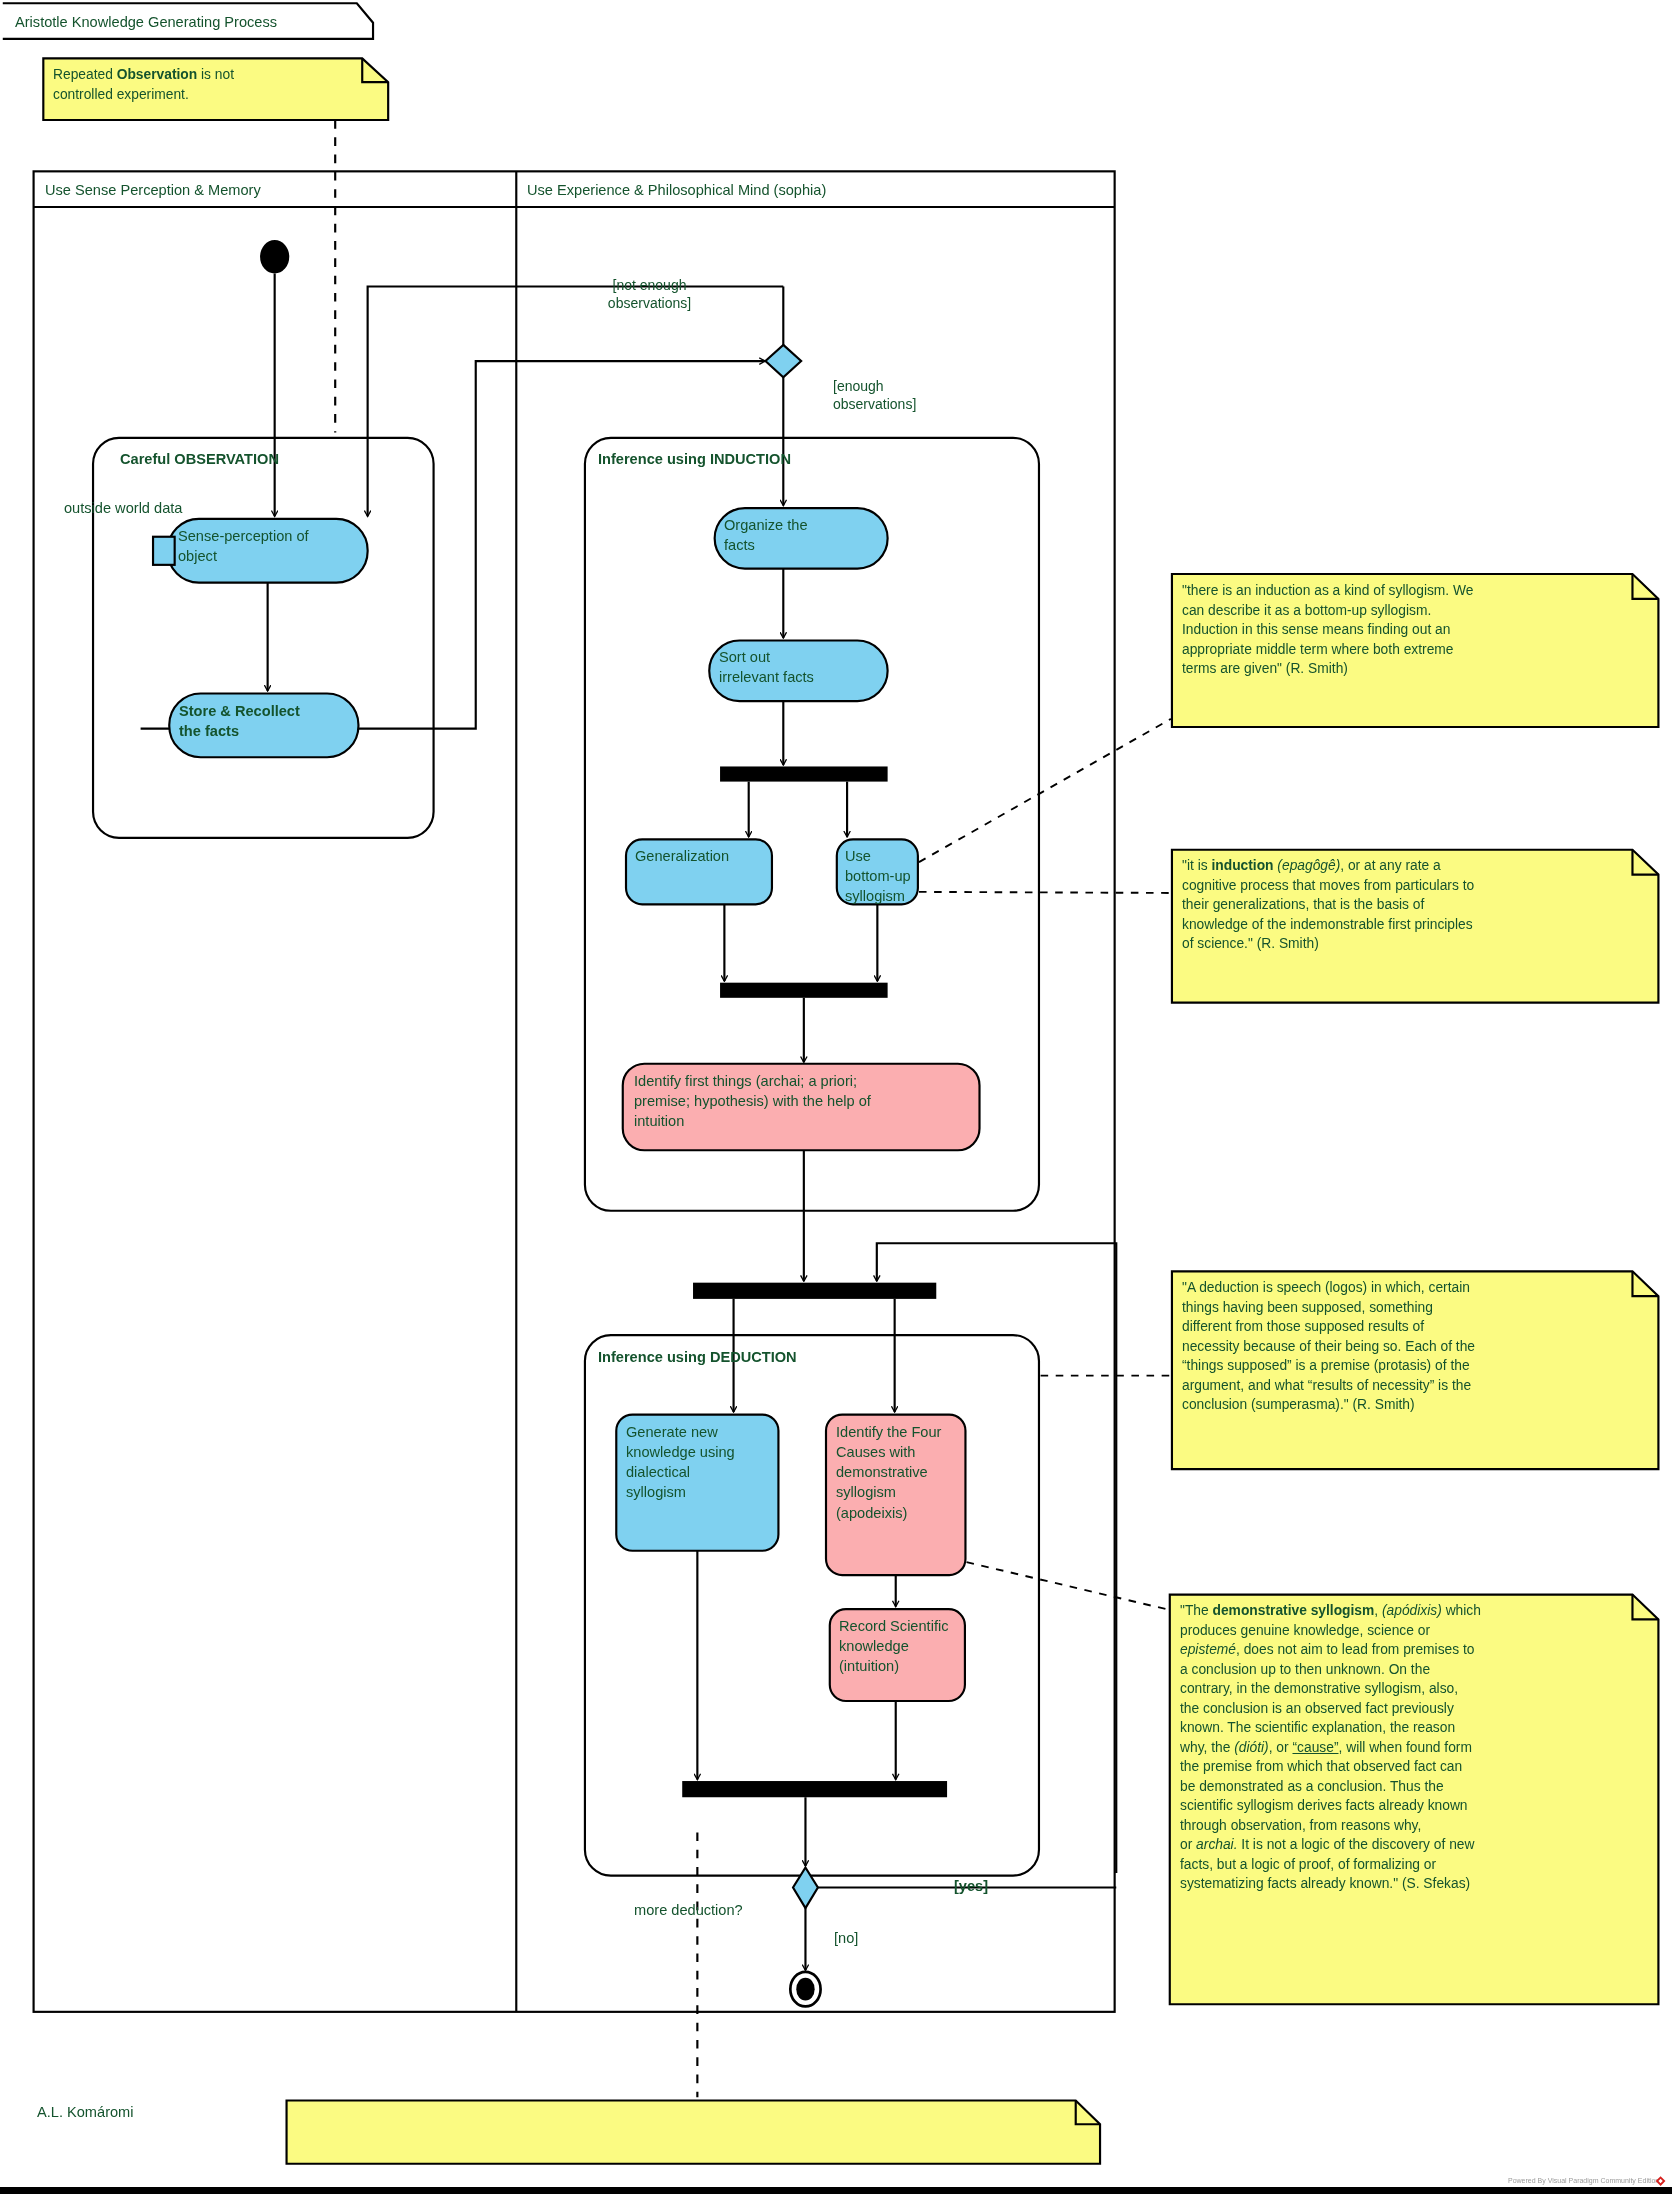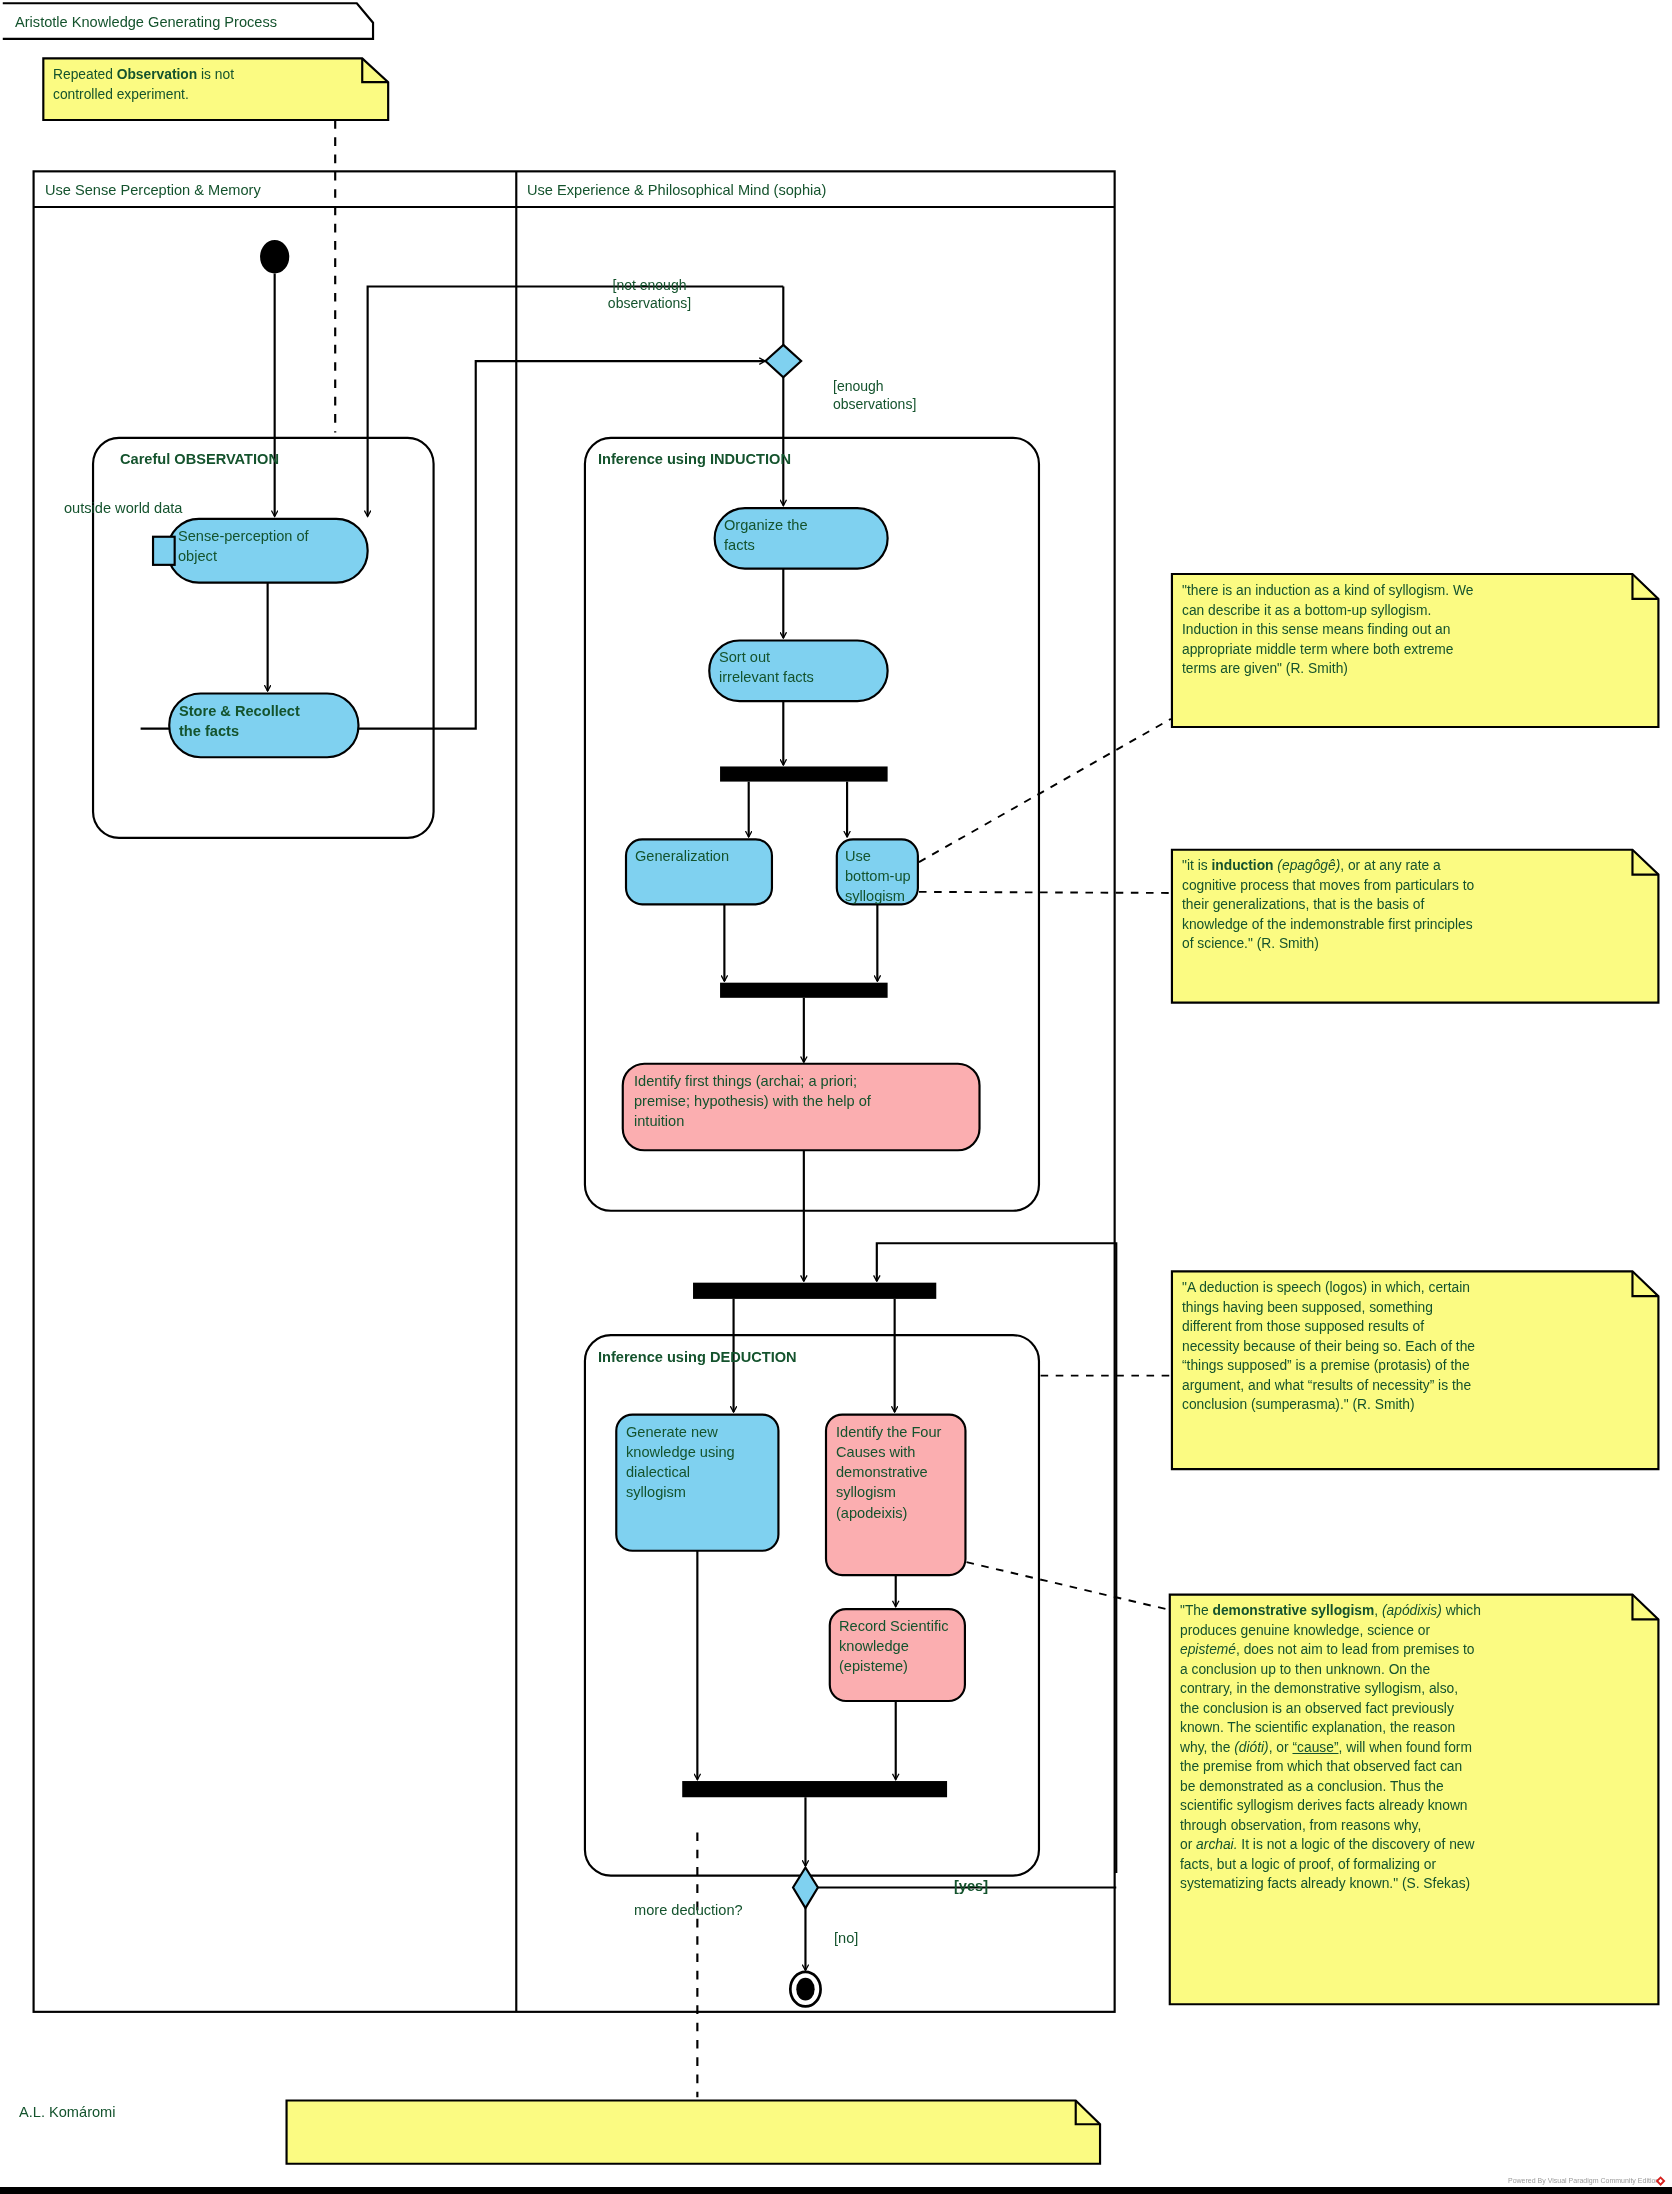--- a/index.html
+++ b/index.html
@@ -209,21 +209,21 @@
 knowledge using
 dialectical
 syllogism</div>
   <div class="txt node-label" style="left:836px;top:1422px;width:135px;">Identify the Four
 Causes with
 demonstrative
 syllogism
 (apodeixis)</div>
   <div class="txt node-label" style="left:839px;top:1616px;width:130px;">Record Scientific
 knowledge
-(episteme)</div>
+(intuition)</div>
 
   <div class="txt t26" style="left:64px;top:499px;">outside world data</div>
   <div class="txt guard" style="left:574px;top:277px;width:151px;text-align:center;">[not enough
 observations]</div>
   <div class="txt guard" style="left:833px;top:378px;width:151px;">[enough
 observations]</div>
   <div class="txt t26" style="left:634px;top:1901px;">more deduction?</div>
   <div class="txt t26" style="left:954px;top:1877px;font-weight:bold;">[yes]</div>
   <div class="txt t26" style="left:834px;top:1929px;">[no]</div>
 
@@ -255,21 +255,21 @@
 known. The scientific explanation, the reason
 why, the </span><span class="ital">(dióti)</span><span>, or </span><span class="und">“cause”</span><span>, will when found form
 the premise from which that observed fact can
 be demonstrated as a conclusion. Thus the
 scientific syllogism derives facts already known
 through observation, from reasons why,
 or </span><span class="ital">archai.</span><span> It is not a logic of the discovery of new
 facts, but a logic of proof, of formalizing or
 systematizing facts already known." (S. Sfekas)</span></div>
 
-  <div class="txt t26" style="left:19px;top:2103px;">A.L. Komáromi</div>
+  <div class="txt t26" style="left:37px;top:2103px;">A.L. Komáromi</div>
 
   <div class="watermark" style="left:1508px;top:2177px;">Powered By  Visual Paradigm Community Edition</div>
   <svg class="layer" style="pointer-events:none;" viewBox="0 0 3093 4059" width="1672" height="2194">
     <g transform="translate(3072,4035)">
       <polygon points="0,-9 9,0 0,9 -9,0" fill="#D6201D"></polygon>
       <polygon points="0,-4 4,0 0,4 -4,0" fill="#fff"></polygon>
     </g>
   </svg>
 
   <div class="bottombar"></div>

